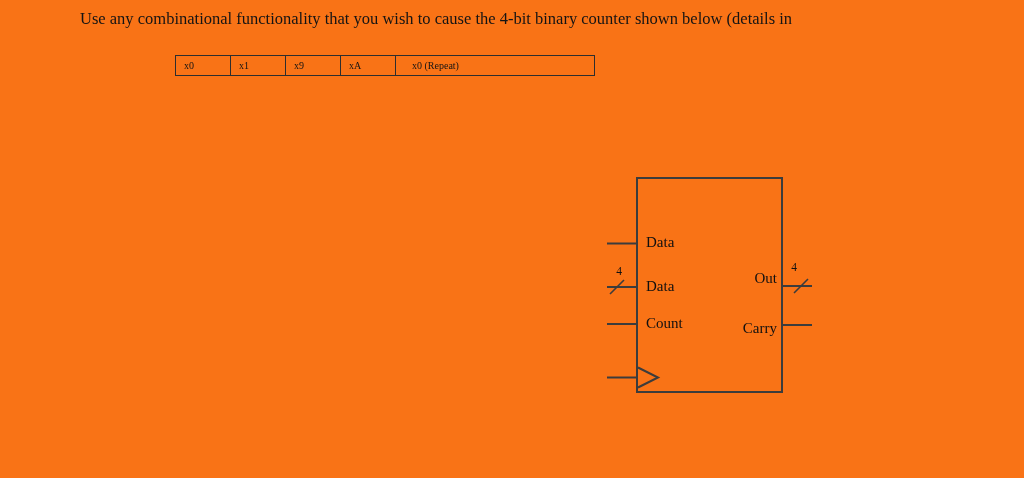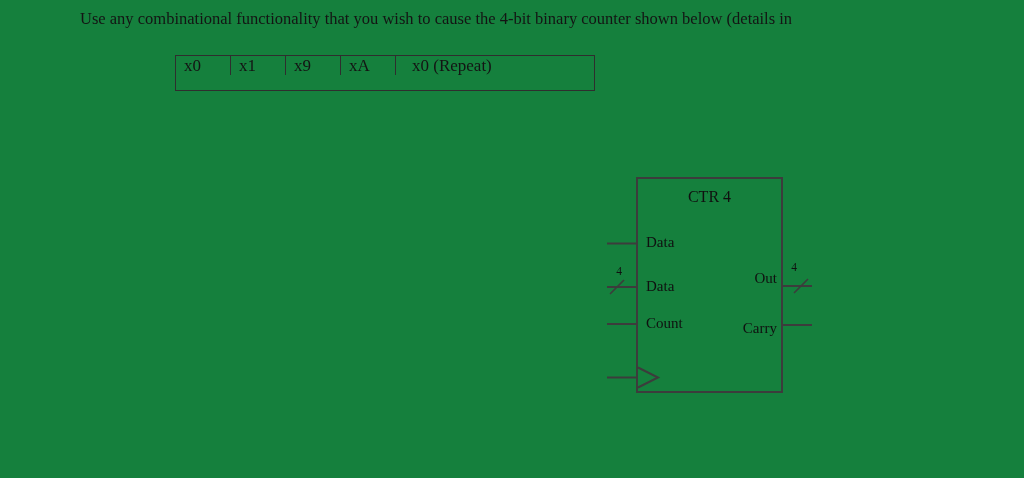--- a/index.html
+++ b/index.html
@@ -1,44 +1,44 @@
 <!DOCTYPE html>
 <html><head>
 <meta charset="utf-8">
 <style>
   html, body { margin: 0; padding: 0; background: #ffffff; }
   .page {
     position: relative;
     width: 1024px;
     height: 478px;
-    background: #15803d;
+    background: #f97316;
     font-family: "Liberation Serif", serif;
     color: #141414;
     overflow: hidden;
   }
   
   .para {
     position: absolute;
     left: 80px;
     top: 7px;
     font-size: 16.5px;
     line-height: 23px;
   }
   .para .pline { white-space: nowrap; }
 
   
   .seq-table {
     position: absolute;
     left: 175px;
     top: 55px;
     display: flex;
-    height: 36px;
+    height: 21px;
     box-sizing: border-box;
     border: 1px solid #2e2e2e;
-    font-size: 17px;
+    font-size: 10px;
     line-height: 19px;
   }
   .seq-cell {
     box-sizing: border-box;
     border-right: 1px solid #2e2e2e;
     padding-left: 8px;
     height: 19px;
     white-space: nowrap;
   }
   .seq-cell.c0, .seq-cell.c1, .seq-cell.c2, .seq-cell.c3 { width: 55px; }
@@ -116,21 +116,20 @@
 
       <line x1="182" y1="126" x2="212" y2="126" stroke="#3c3c3c" stroke-width="2"></line>
       <line x1="182" y1="165" x2="212" y2="165" stroke="#3c3c3c" stroke-width="2"></line>
 
       <line x1="10" y1="134" x2="24" y2="120" stroke="#3c3c3c" stroke-width="1.6"></line>
       <line x1="194" y1="133" x2="208" y2="119" stroke="#3c3c3c" stroke-width="1.6"></line>
 
       <polyline points="38,207.5 58,217.5 38,227.5" fill="none" stroke="#3c3c3c" stroke-width="2"></polyline>
     </svg>
 
-    <div class="dtitle">CTR 4</div>
 
     <div class="dlabel lbl-load">Data</div>
     <div class="dlabel lbl-data">Data</div>
     <div class="dlabel lbl-count">Count</div>
 
     <div class="dlabel lbl-out">Out</div>
     <div class="dlabel lbl-carry">Carry</div>
 
     <div class="buswidth bus-data">4</div>
     <div class="buswidth bus-out">4</div>

